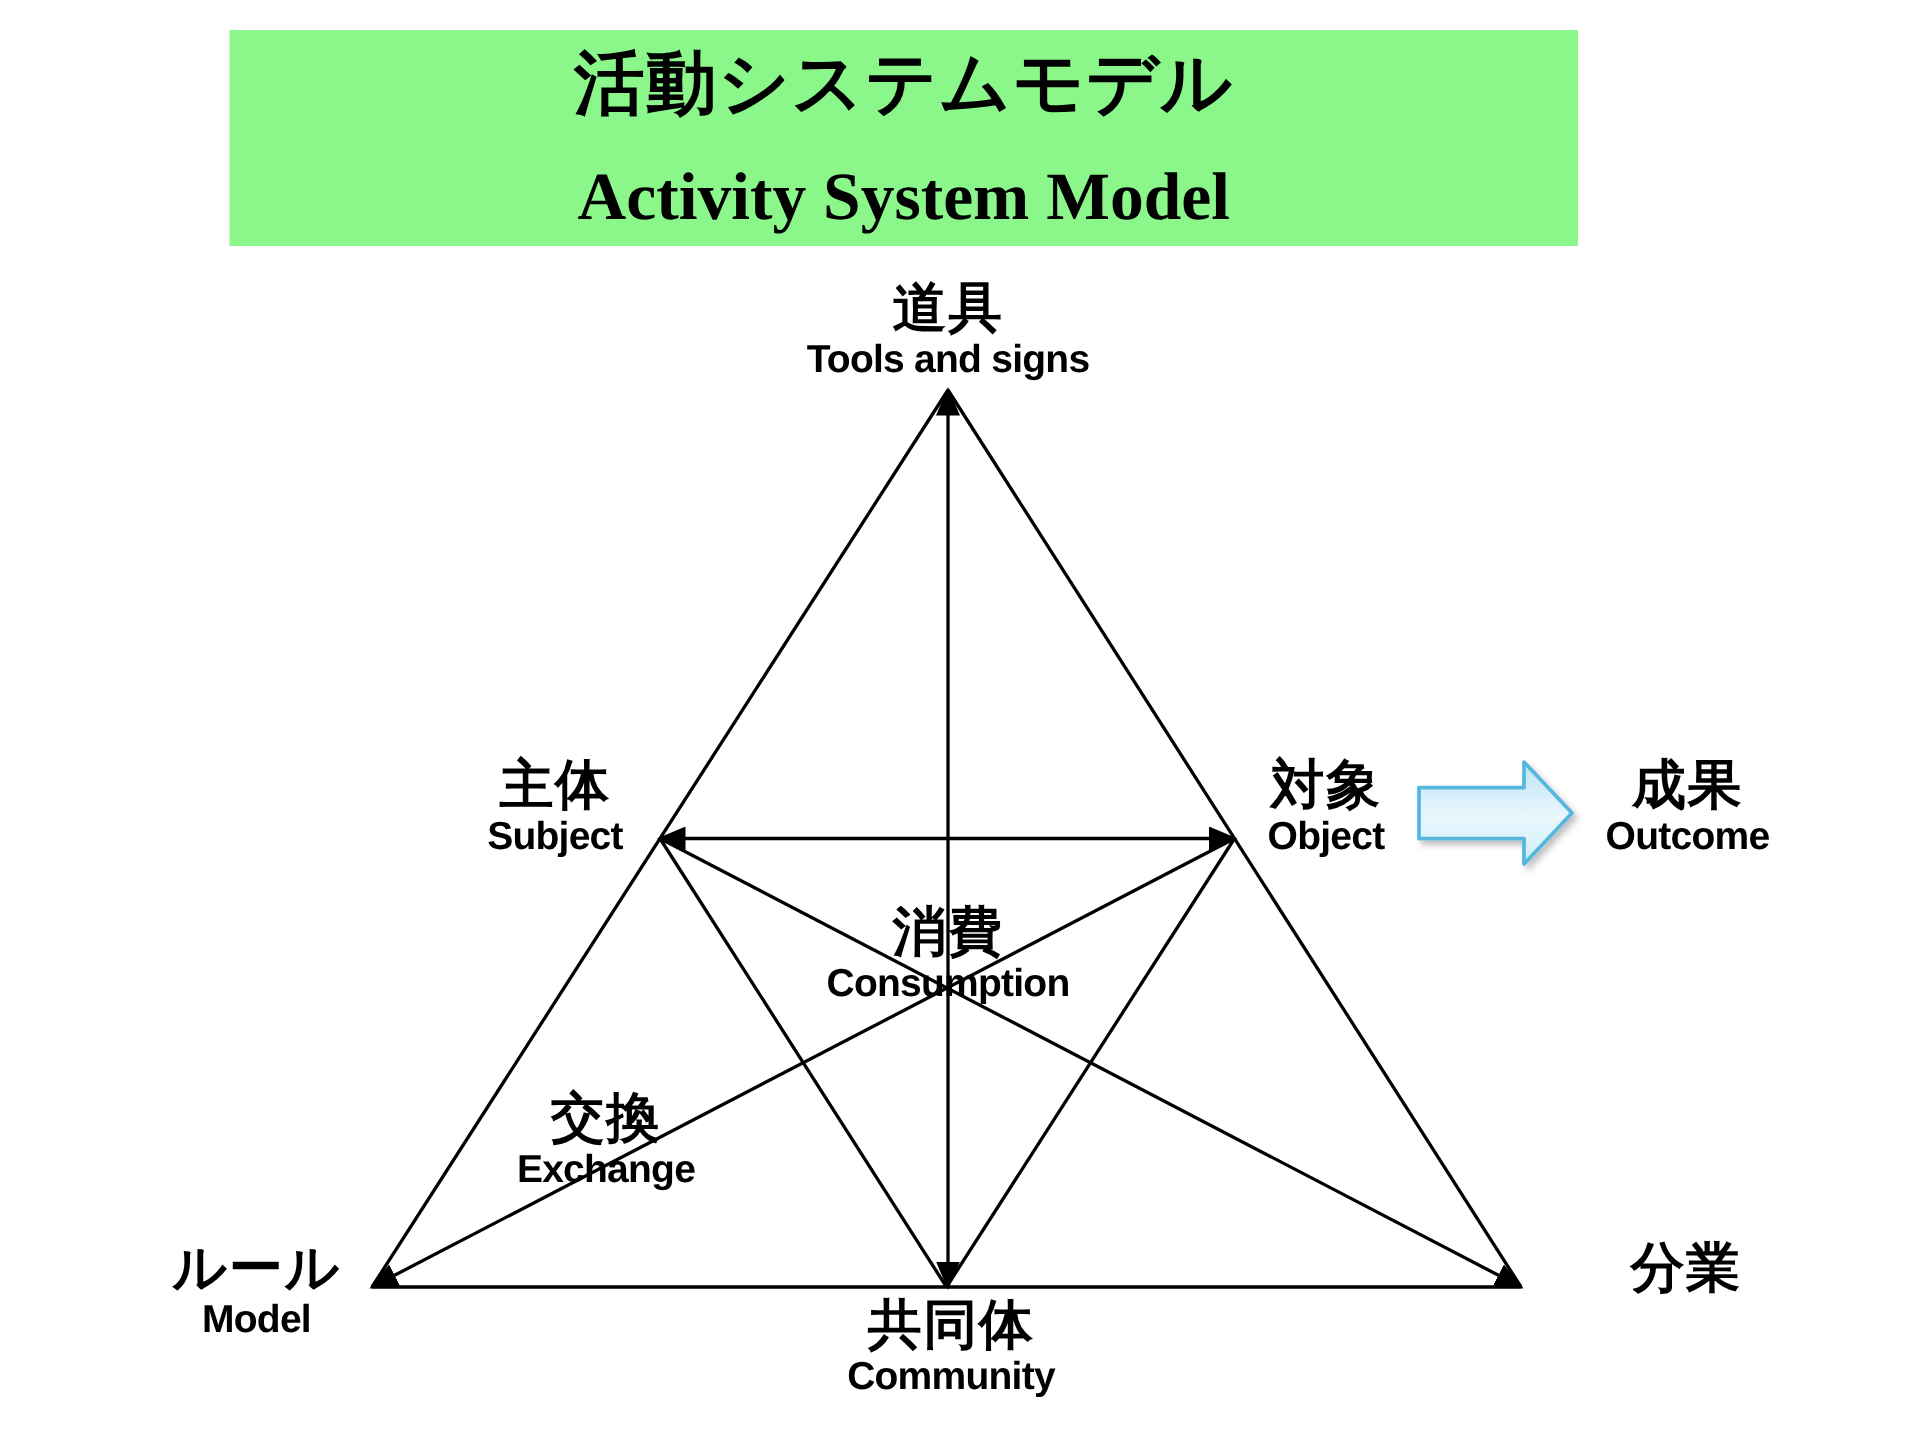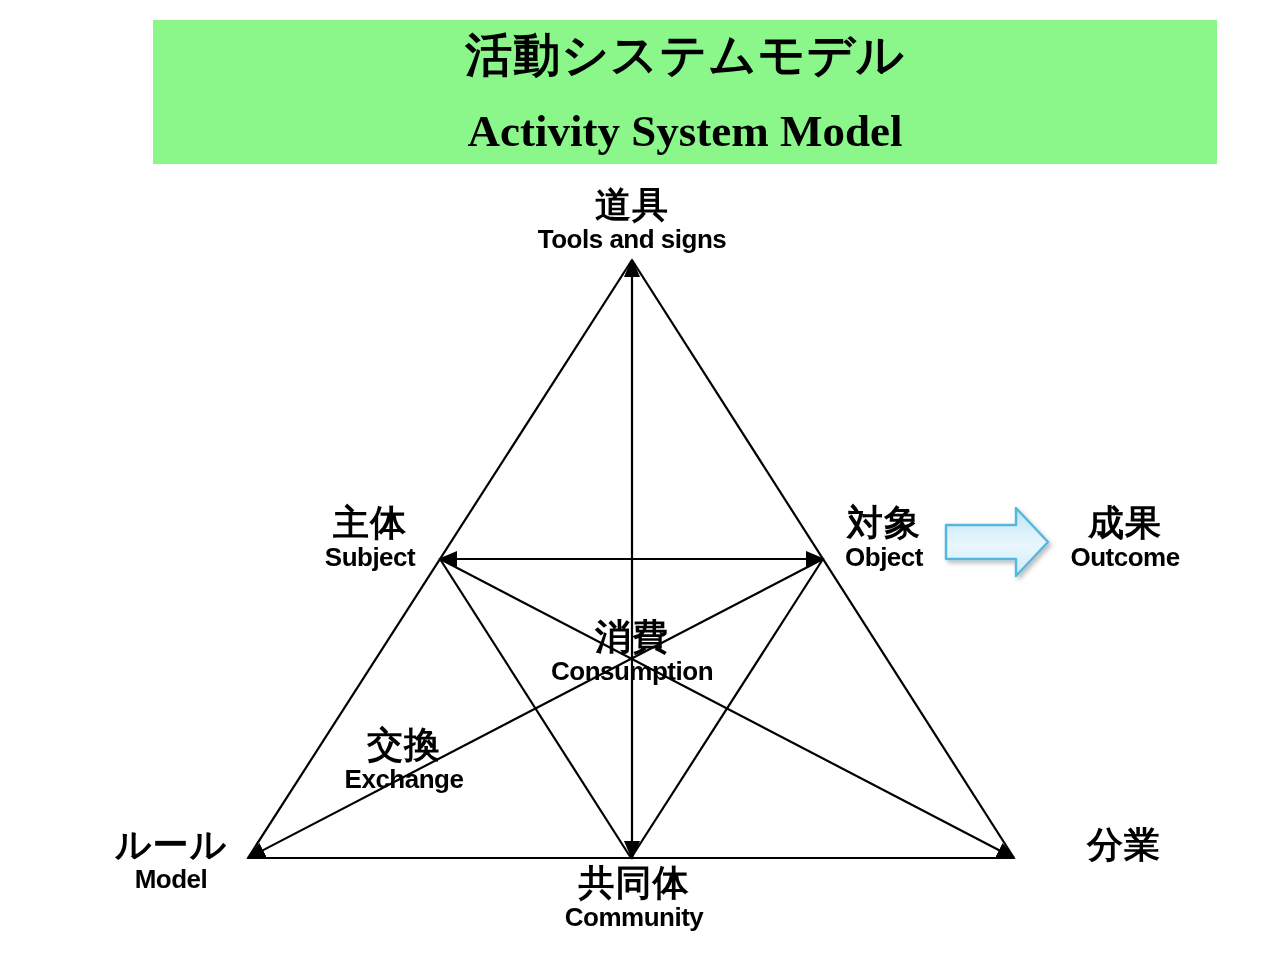--- a/index.html
+++ b/index.html
@@ -6,21 +6,21 @@
   #slide{
     position:relative;
     width:1280px;height:954px;
     background:#ffffff;
     overflow:hidden;
     font-family:"Liberation Sans","DejaVu Sans",sans-serif;
     color:#000;
   }
   
   #banner{
-    position:absolute;left:153px;top:20px;width:1064px;height:144px;
+    position:absolute;left:153px;top:20px;width:899px;height:144px;
     background:#8bf78b;
     display:flex;flex-direction:column;align-items:center;justify-content:center;
     gap:2px;
   }
   #banner .title-ja{
     font-size:47px;font-weight:700;line-height:60px;
     letter-spacing:1px;
     font-family:"Liberation Sans","DejaVu Sans",sans-serif;
   }
   #banner .title-en{
@@ -104,21 +104,21 @@
   <div class="node" style="left:884px;top:506px;">
     <div class="ja">対象</div>
     <div class="en">Object</div>
   </div>
 
   <div class="node" style="left:1125px;top:506px;">
     <div class="ja">成果</div>
     <div class="en">Outcome</div>
   </div>
 
-  <div class="node" style="left:632px;top:620px;">
+  <div class="node" style="left:632px;top:604px;">
     <div class="ja">消費</div>
     <div class="en">Consumption</div>
   </div>
 
   <div class="node" style="left:404px;top:728px;">
     <div class="ja">交換</div>
     <div class="en">Exchange</div>
   </div>
 
 

